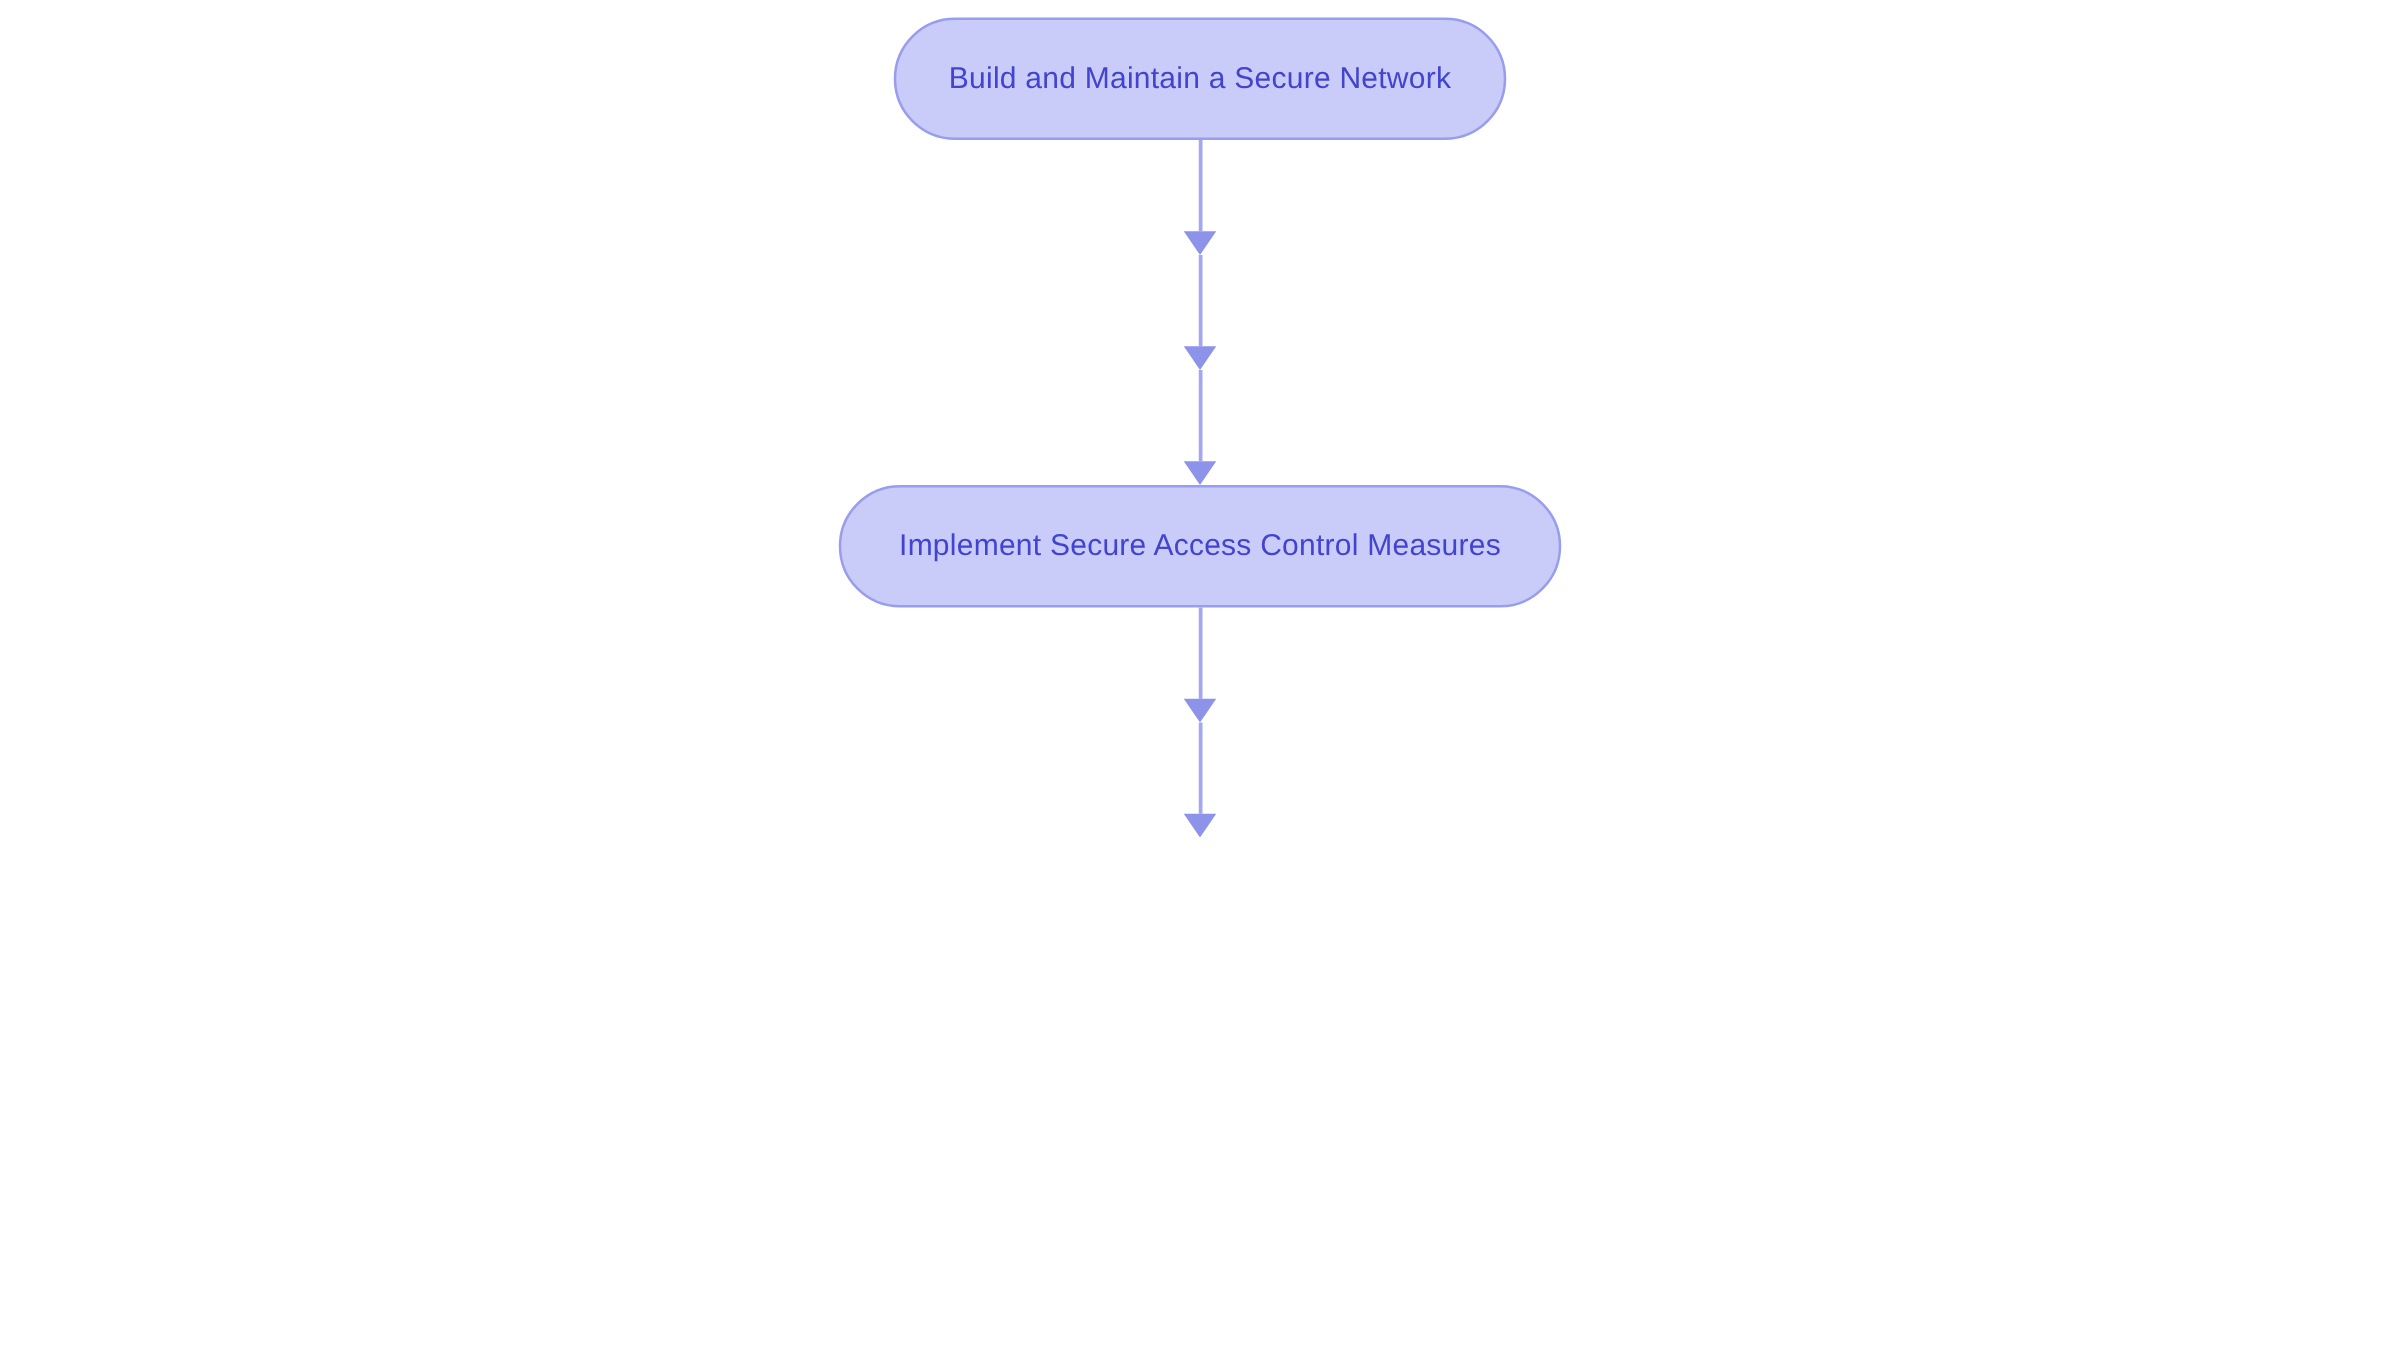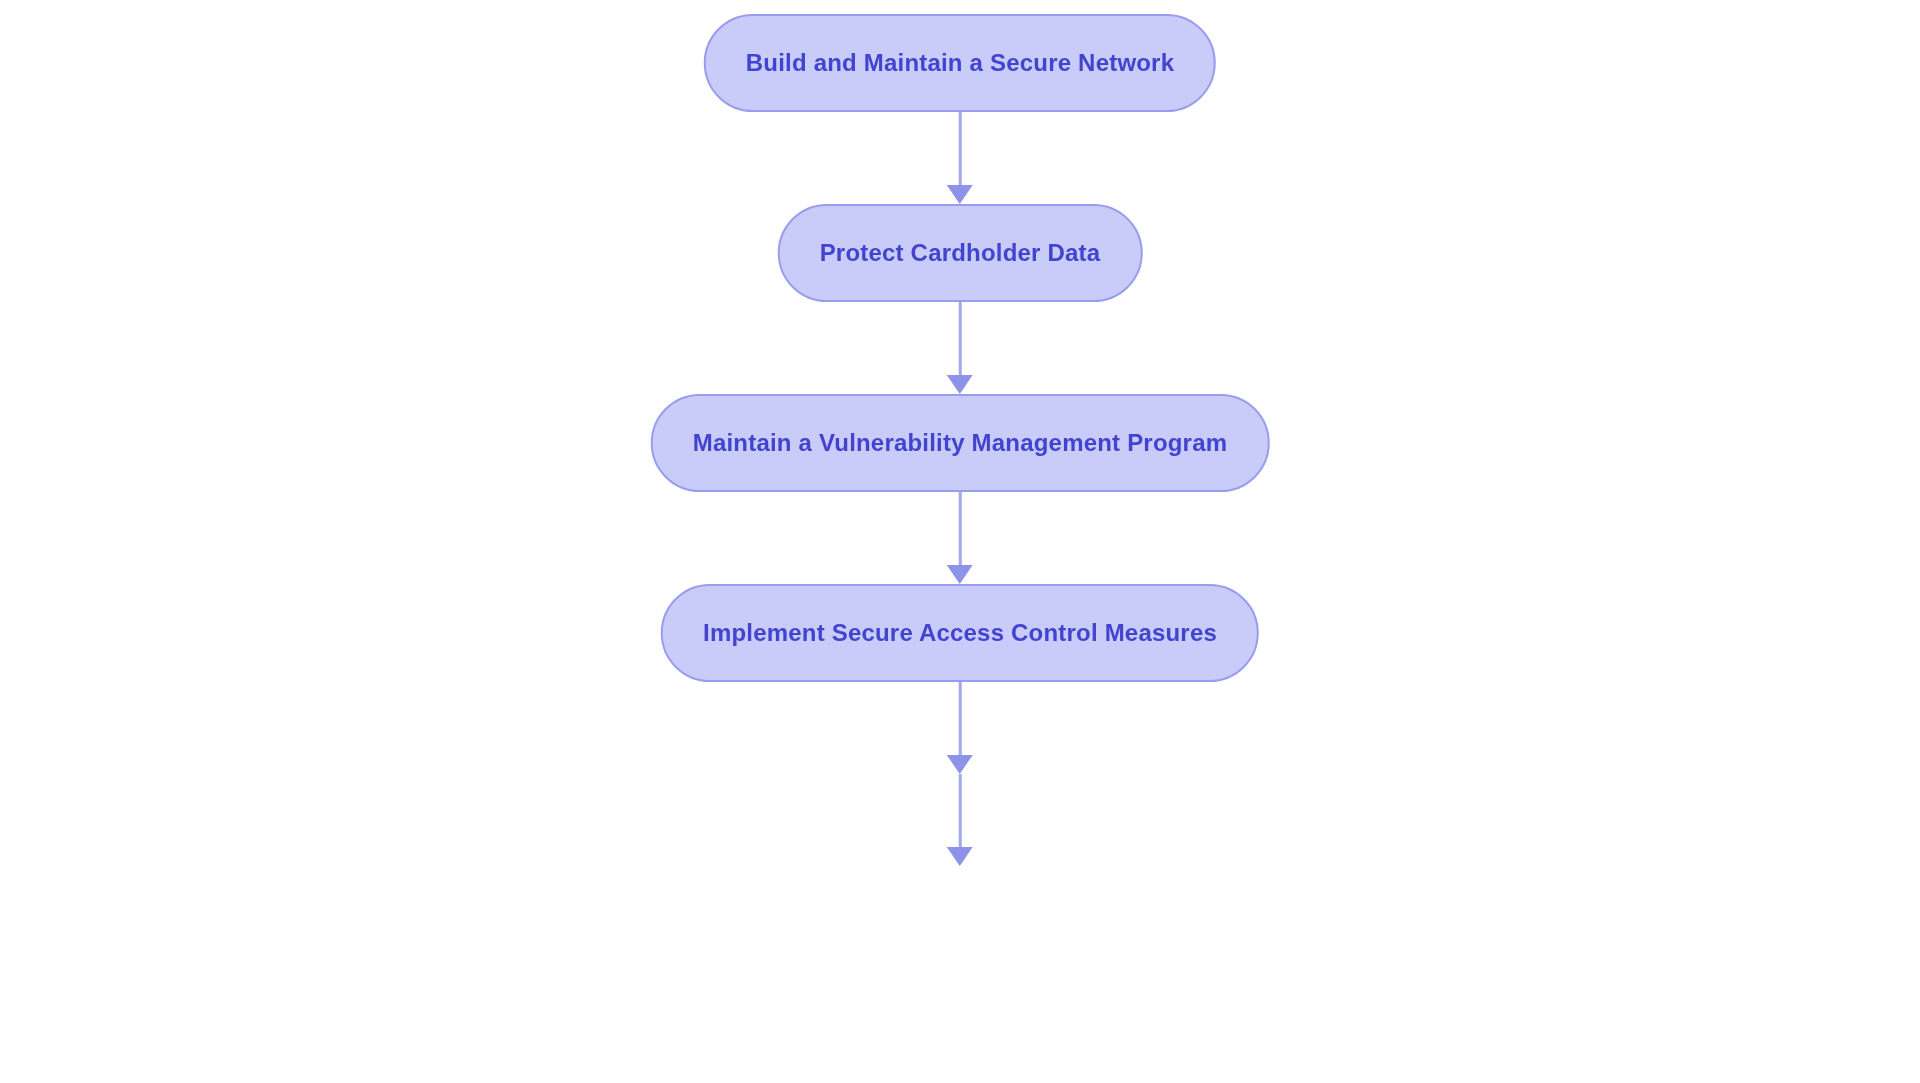--- a/index.html
+++ b/index.html
@@ -24,21 +24,21 @@
     border-radius: 49px;
     background: var(--node-fill, #c9cbf8);
     border: 2px solid var(--node-border, #989ded);
     display: flex;
     align-items: center;
     justify-content: center;
     padding: 0 40px;
   }
   .node span {
     font-size: 24px;
-    font-weight: 700;
+    font-weight: 400;
     letter-spacing: 0.2px;
     white-space: nowrap;
     color: var(--node-text, #4244cf);
   }
   .n1 { min-width: 490px; }
   .n2 { min-width: 352px; }
   .n3 { min-width: 600px; }
   .n4 { min-width: 578px; }
   .n5 { min-width: 490px; }
   .n6 { min-width: 545px; }
@@ -68,32 +68,26 @@
 
   <div class="node n1">
     <span>Build and Maintain a Secure Network</span>
   </div>
 
   <div class="arrow">
     <div class="shaft"></div>
     <div class="head"></div>
   </div>
 
-  <div class="node n2">
-    <span>Protect Cardholder Data</span>
-  </div>
 
   <div class="arrow">
     <div class="shaft"></div>
     <div class="head"></div>
   </div>
 
-  <div class="node n3">
-    <span>Maintain a Vulnerability Management Program</span>
-  </div>
 
   <div class="arrow">
     <div class="shaft"></div>
     <div class="head"></div>
   </div>
 
   <div class="node n4">
     <span>Implement Secure Access Control Measures</span>
   </div>
 

